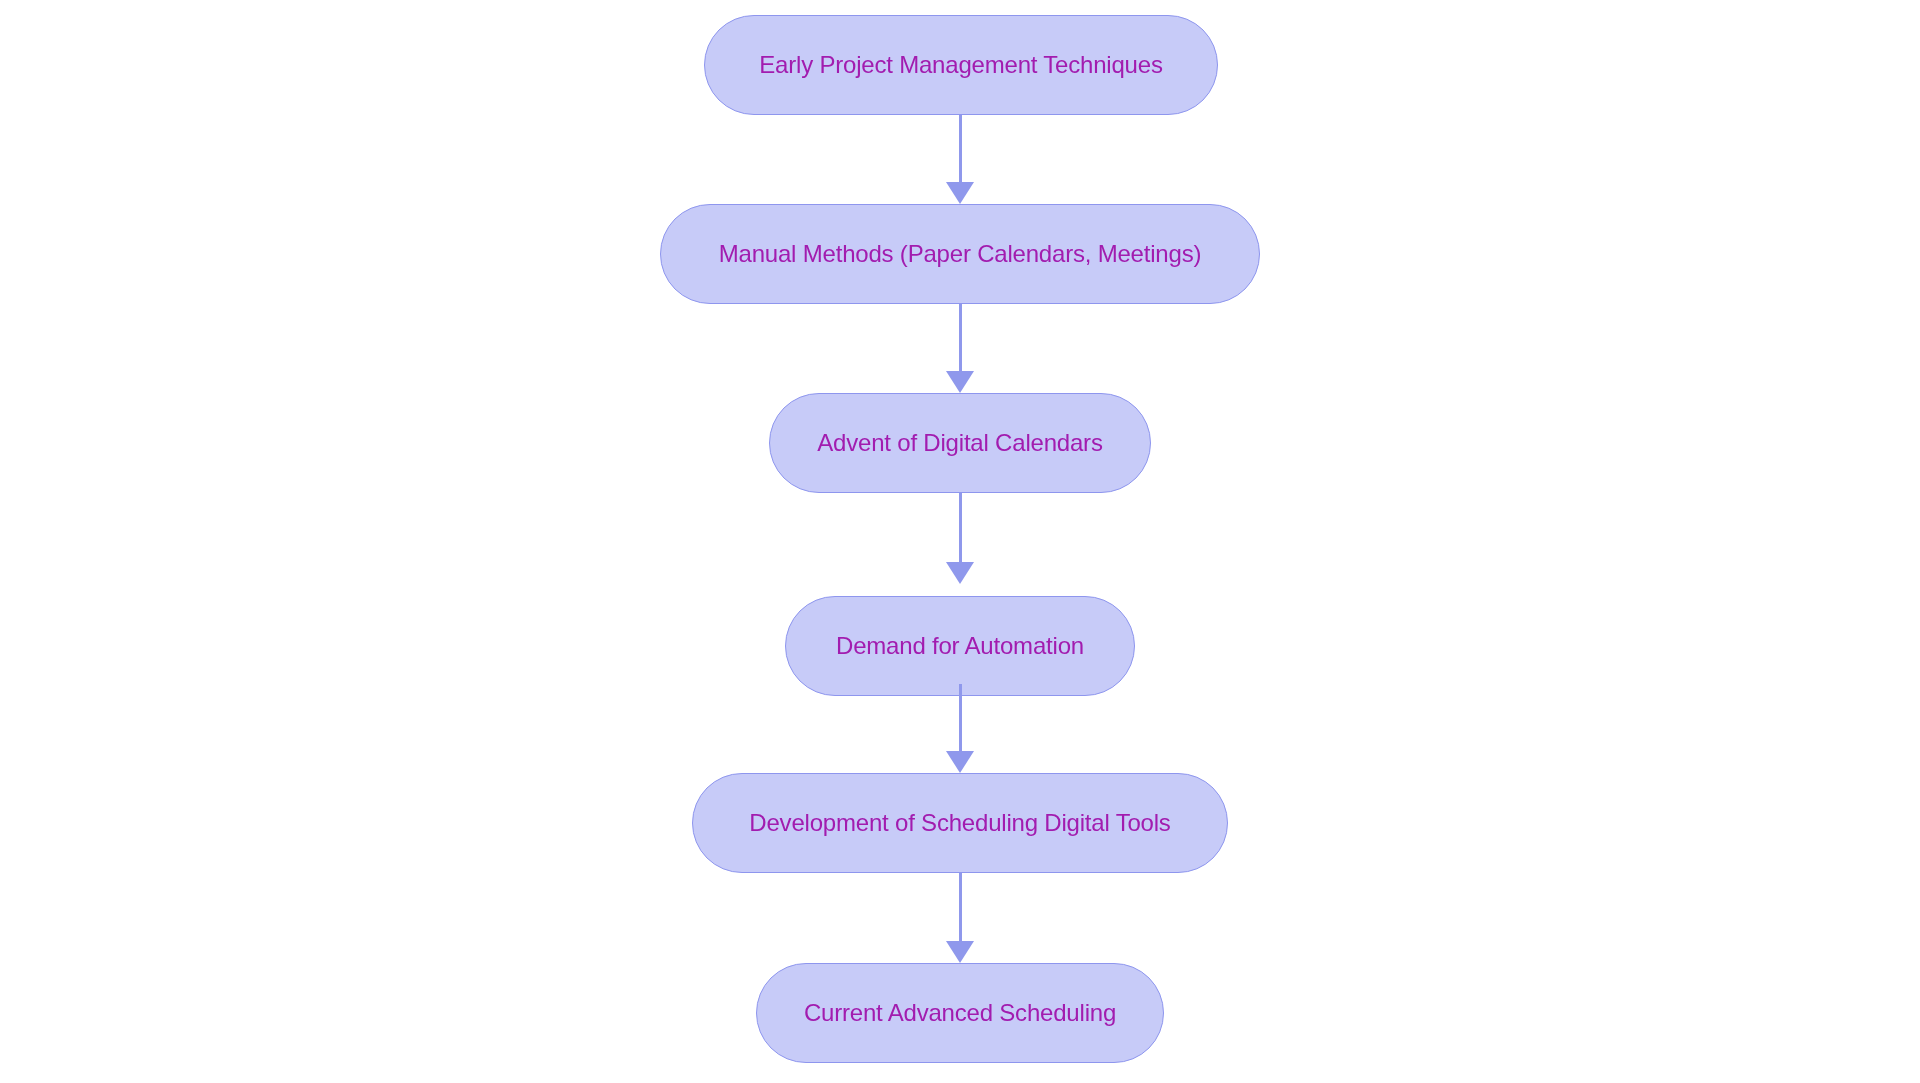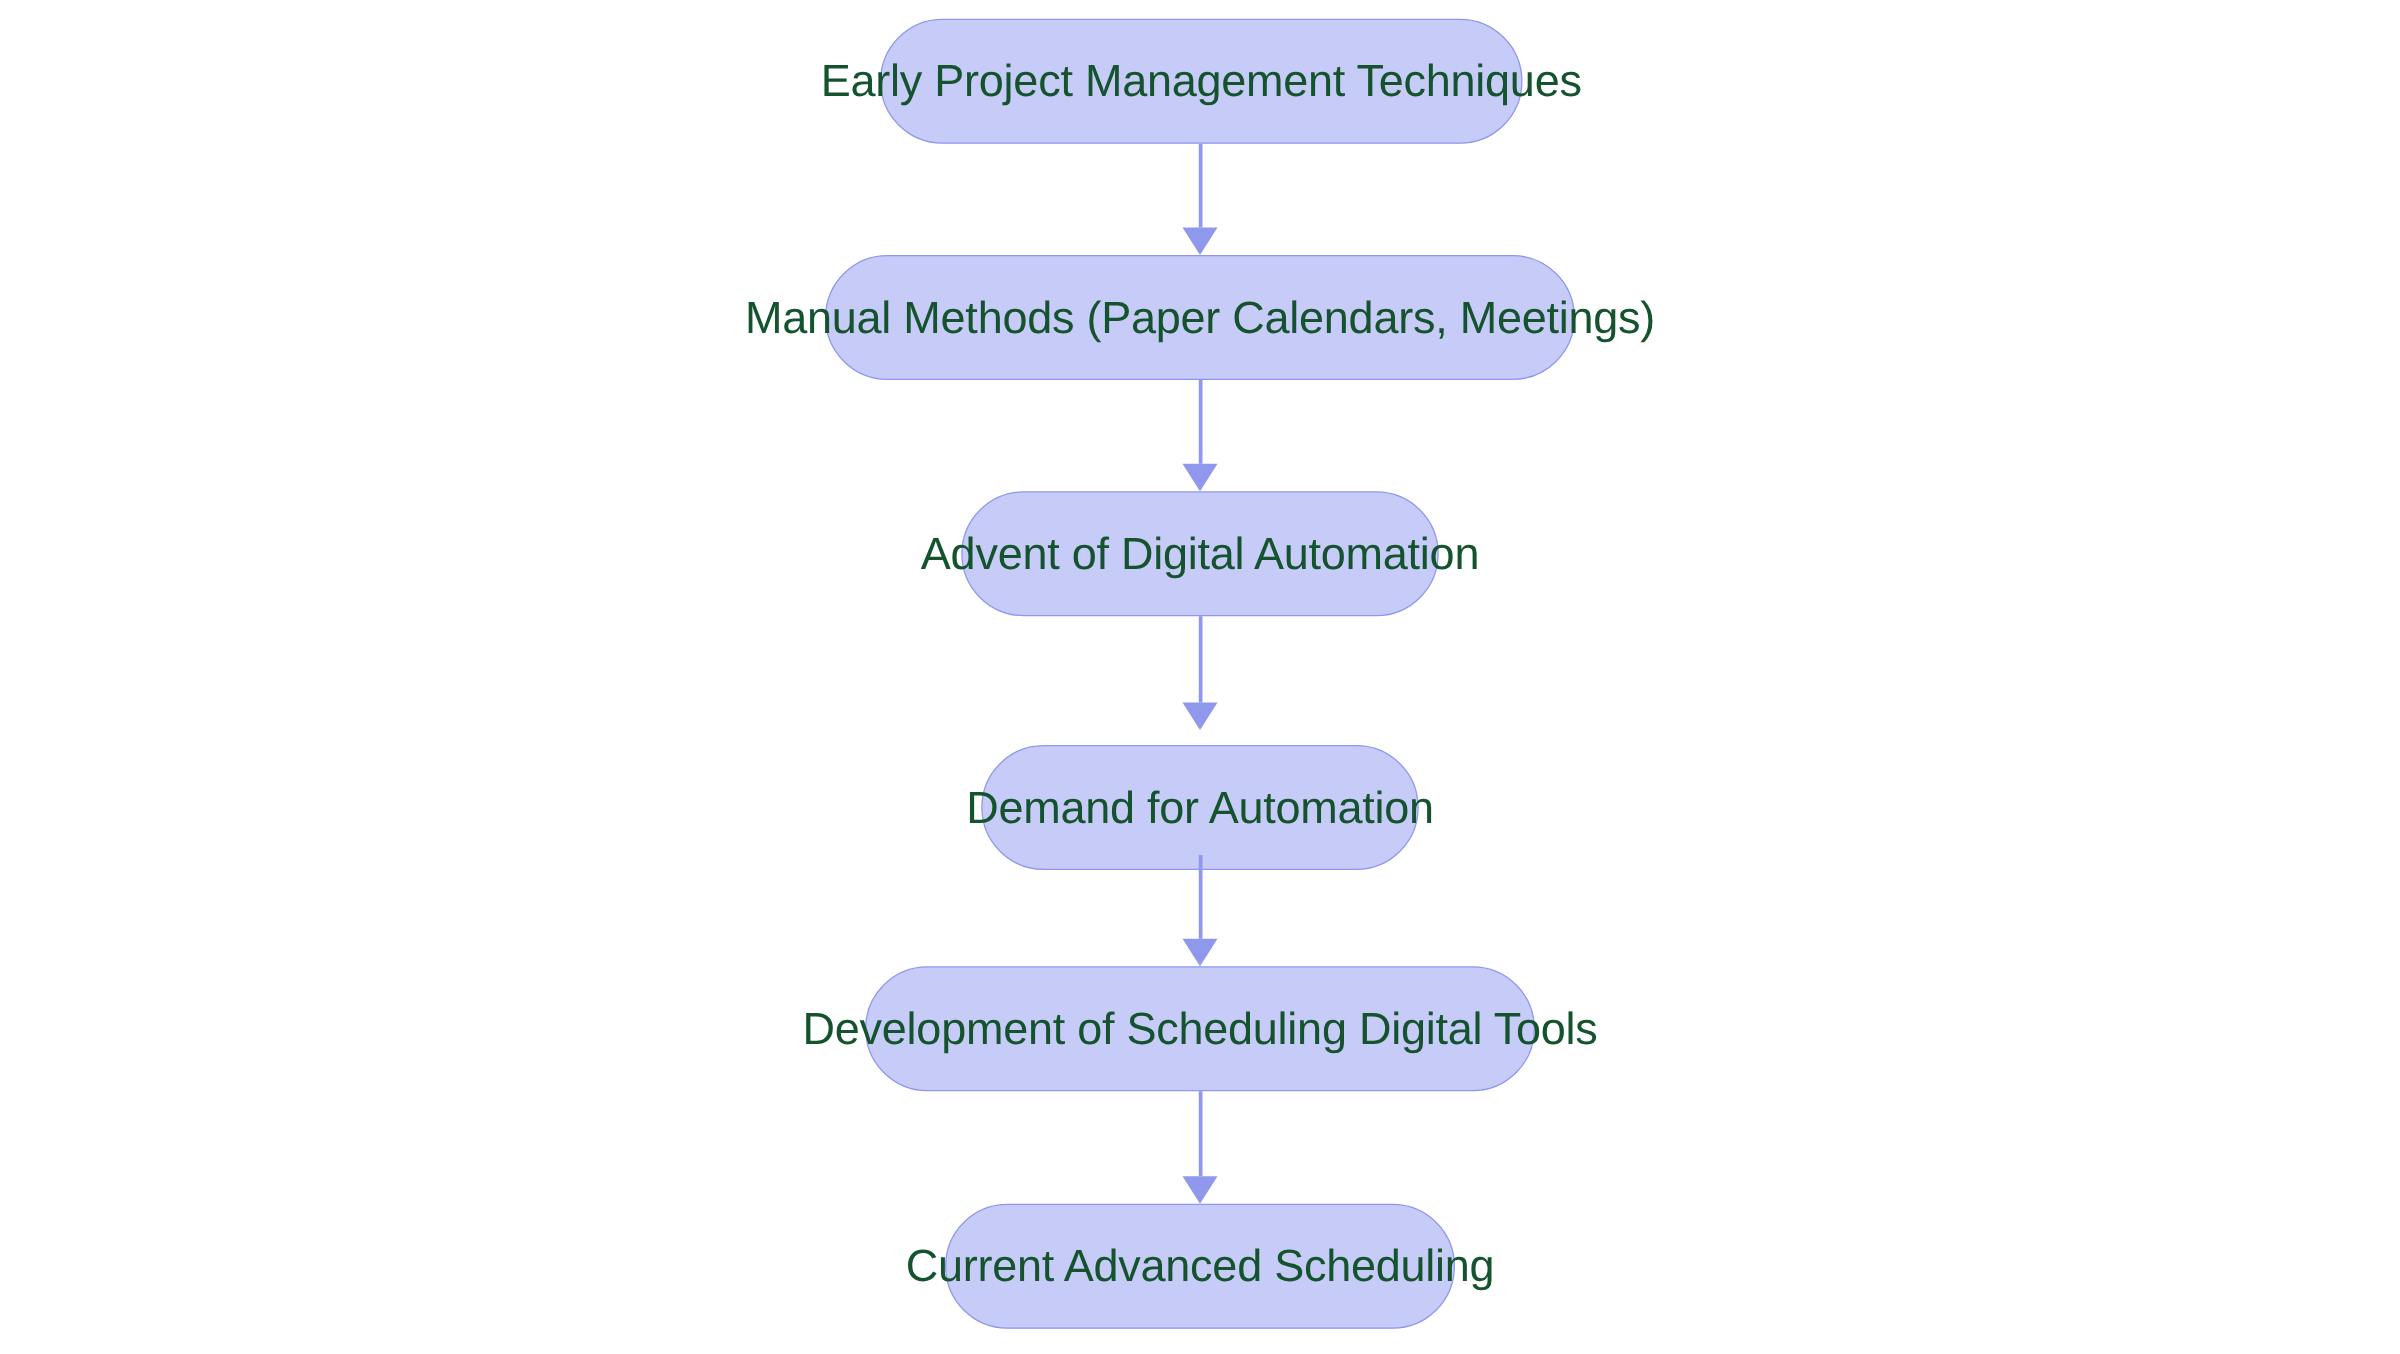--- a/index.html
+++ b/index.html
@@ -20,22 +20,22 @@
     height: 100px;
     box-sizing: border-box;
     background: #c7cbf8;
     border: 1.5px solid #8e96ee;
     border-radius: 50px;
     display: flex;
     align-items: center;
     justify-content: center;
   }
   .flow-node .node-label {
-    color: #14532d;
-    font-size: 36px;
+    color: #a21caf;
+    font-size: 24px;
     letter-spacing: -0.2px;
     white-space: nowrap;
     text-align: center;
   }
   
   .n1 { left: 704px; top: 15px;  width: 514px; }
   .n2 { left: 660px; top: 204px; width: 600px; }
   .n3 { left: 769px; top: 393px; width: 382px; }
   .n4 { left: 785px; top: 596px; width: 350px; }
   .n5 { left: 692px; top: 773px; width: 536px; }
@@ -84,21 +84,21 @@
   <div class="flow-node n2">
     <span class="node-label">Manual Methods (Paper Calendars, Meetings)</span>
   </div>
 
   <div class="flow-arrow a2">
     <div class="arrow-line"></div>
     <div class="arrow-head"></div>
   </div>
 
   <div class="flow-node n3">
-    <span class="node-label">Advent of Digital Automation</span>
+    <span class="node-label">Advent of Digital Calendars</span>
   </div>
 
   <div class="flow-arrow a3">
     <div class="arrow-line"></div>
     <div class="arrow-head"></div>
   </div>
 
   <div class="flow-node n4">
     <span class="node-label">Demand for Automation</span>
   </div>

